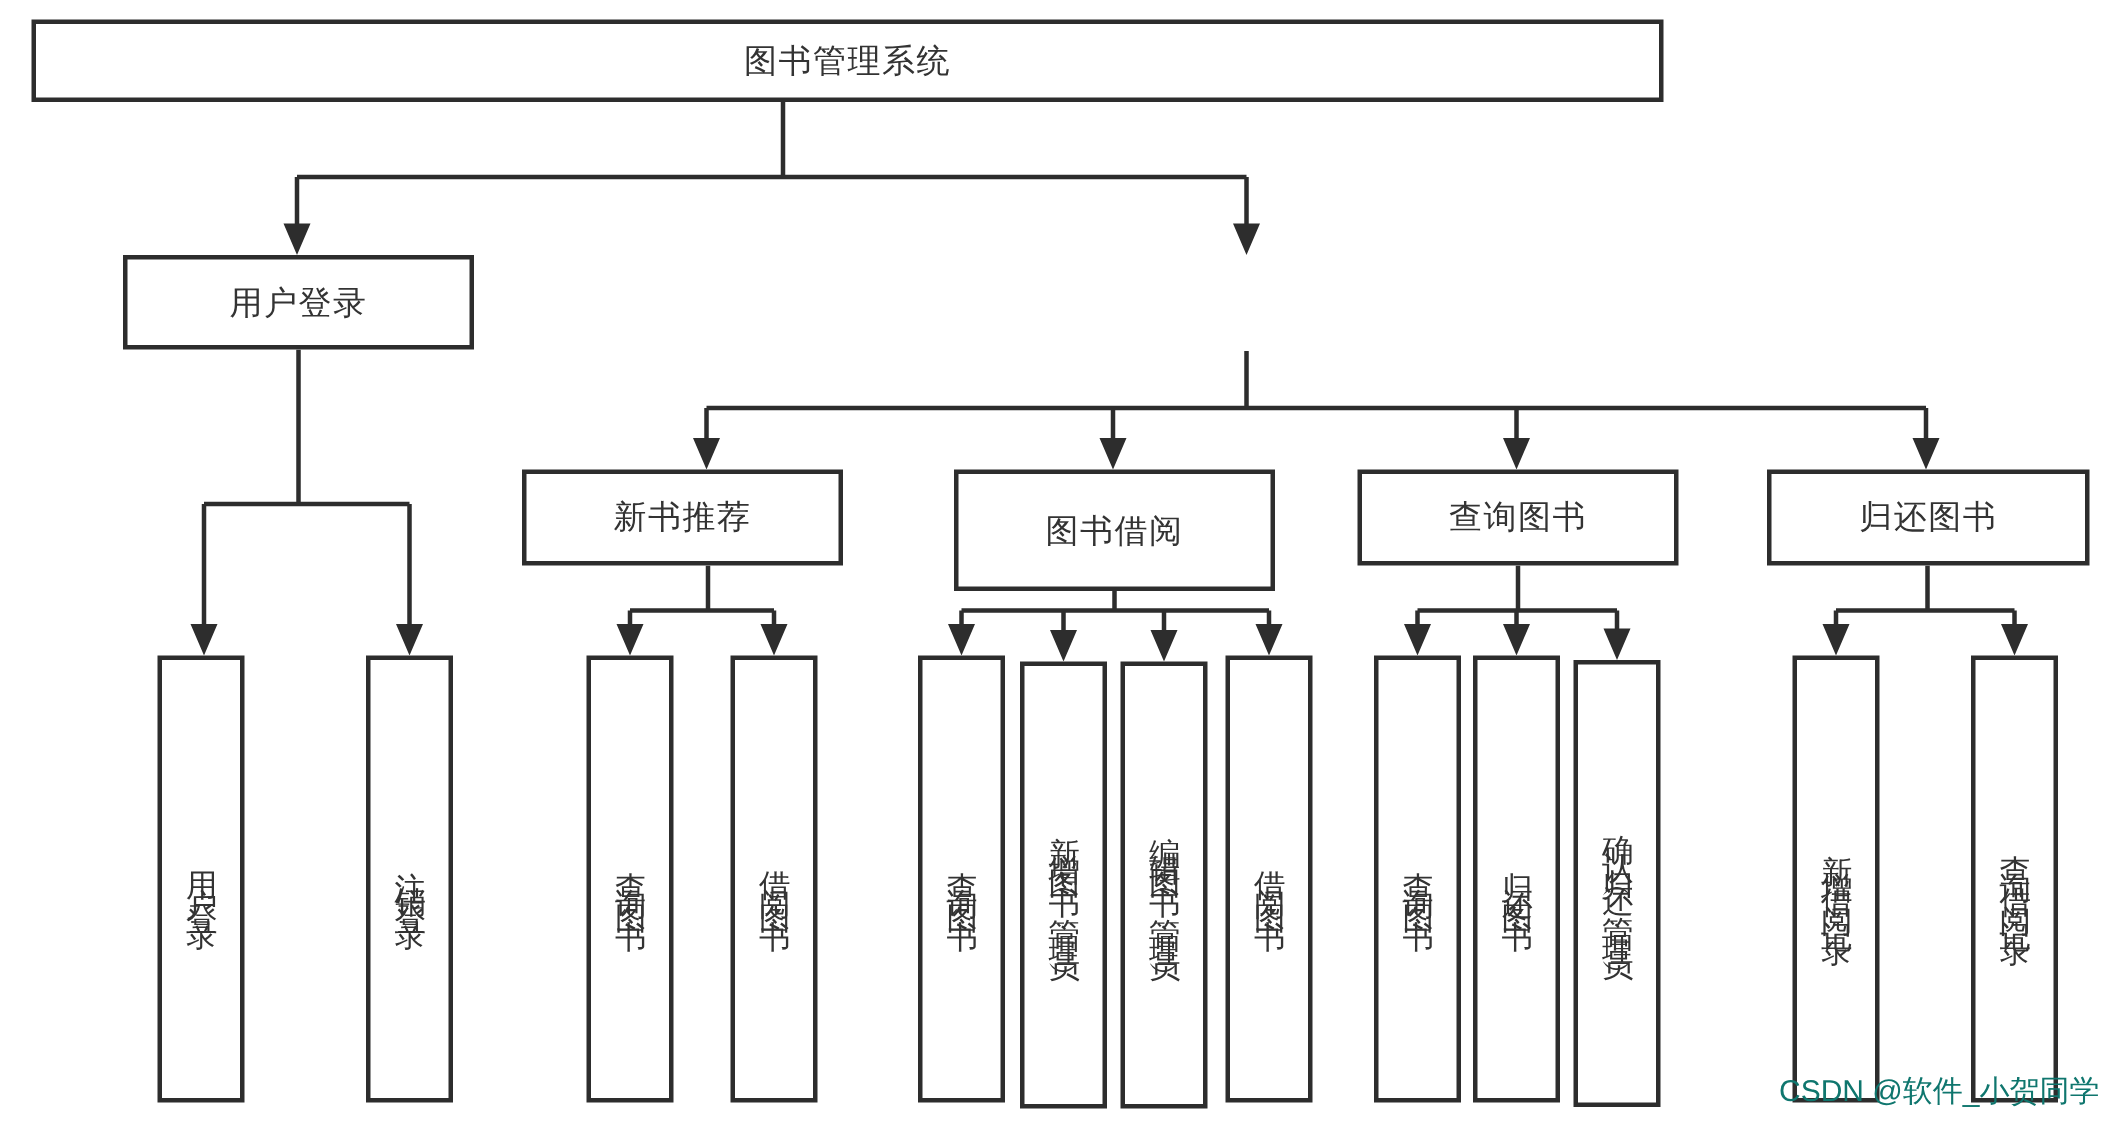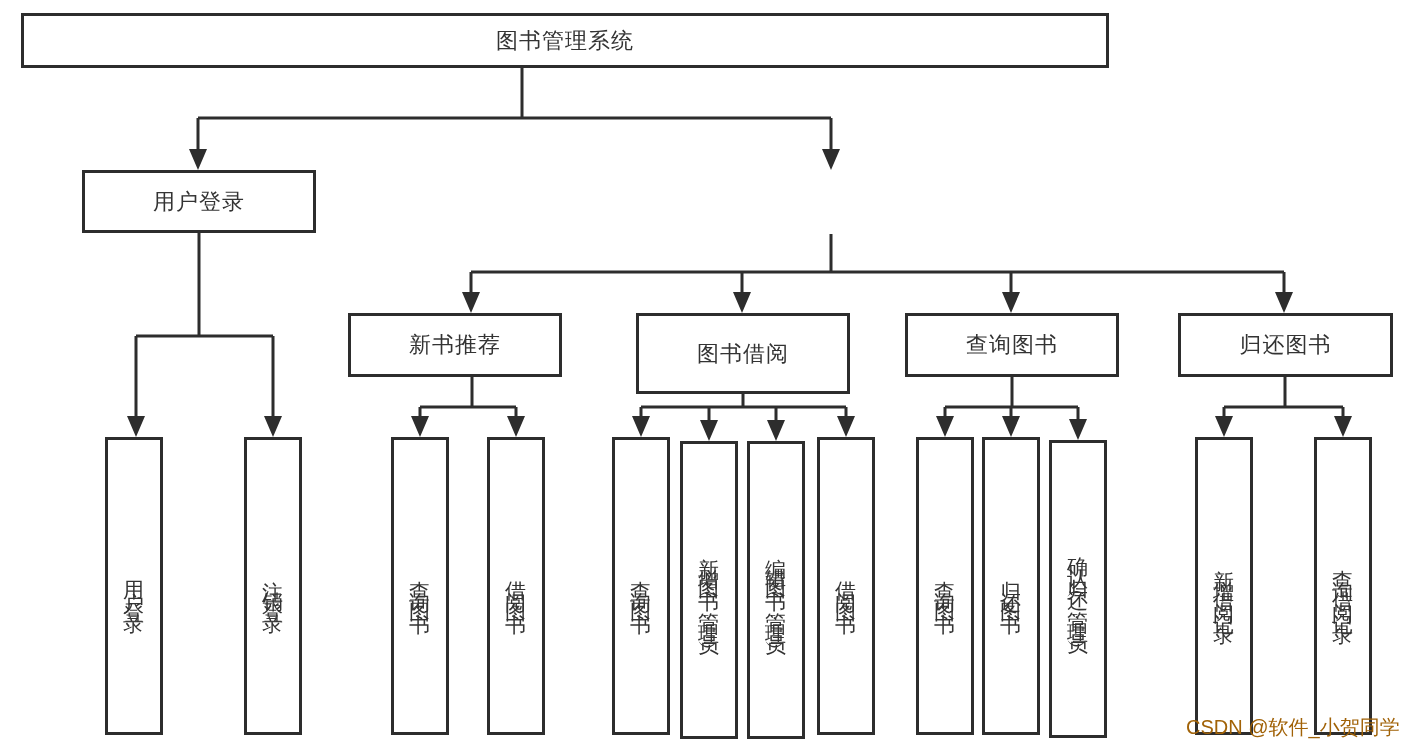--- a/index.html
+++ b/index.html
@@ -13,21 +13,21 @@
     border:3px solid #2d2d2d;display:flex;align-items:center;justify-content:center;
   }
   .hbox{font-size:22px;letter-spacing:1px;}
   .leaf{width:58px;height:298px;}
   .leaf .vtext{
     writing-mode:vertical-rl;text-orientation:mixed;
     font-size:21px;letter-spacing:11px;line-height:1;
   }
   .watermark{
     position:absolute;left:1186px;top:714px;z-index:10;
-    font-size:20px;color:#a16207;white-space:nowrap;
+    font-size:20px;color:#0f766e;white-space:nowrap;
   }
 </style>
 </head>
 <body>
 
 <div class="stage">
 
   <svg width="1405" height="747" viewBox="0 0 1405 747">
     <path d="M522 68 V118 M198 118 H831 M198 118 V150 M831 118 V150
          M199 233 V336 M136 336 H273 M136 336 V417 M273 336 V417

